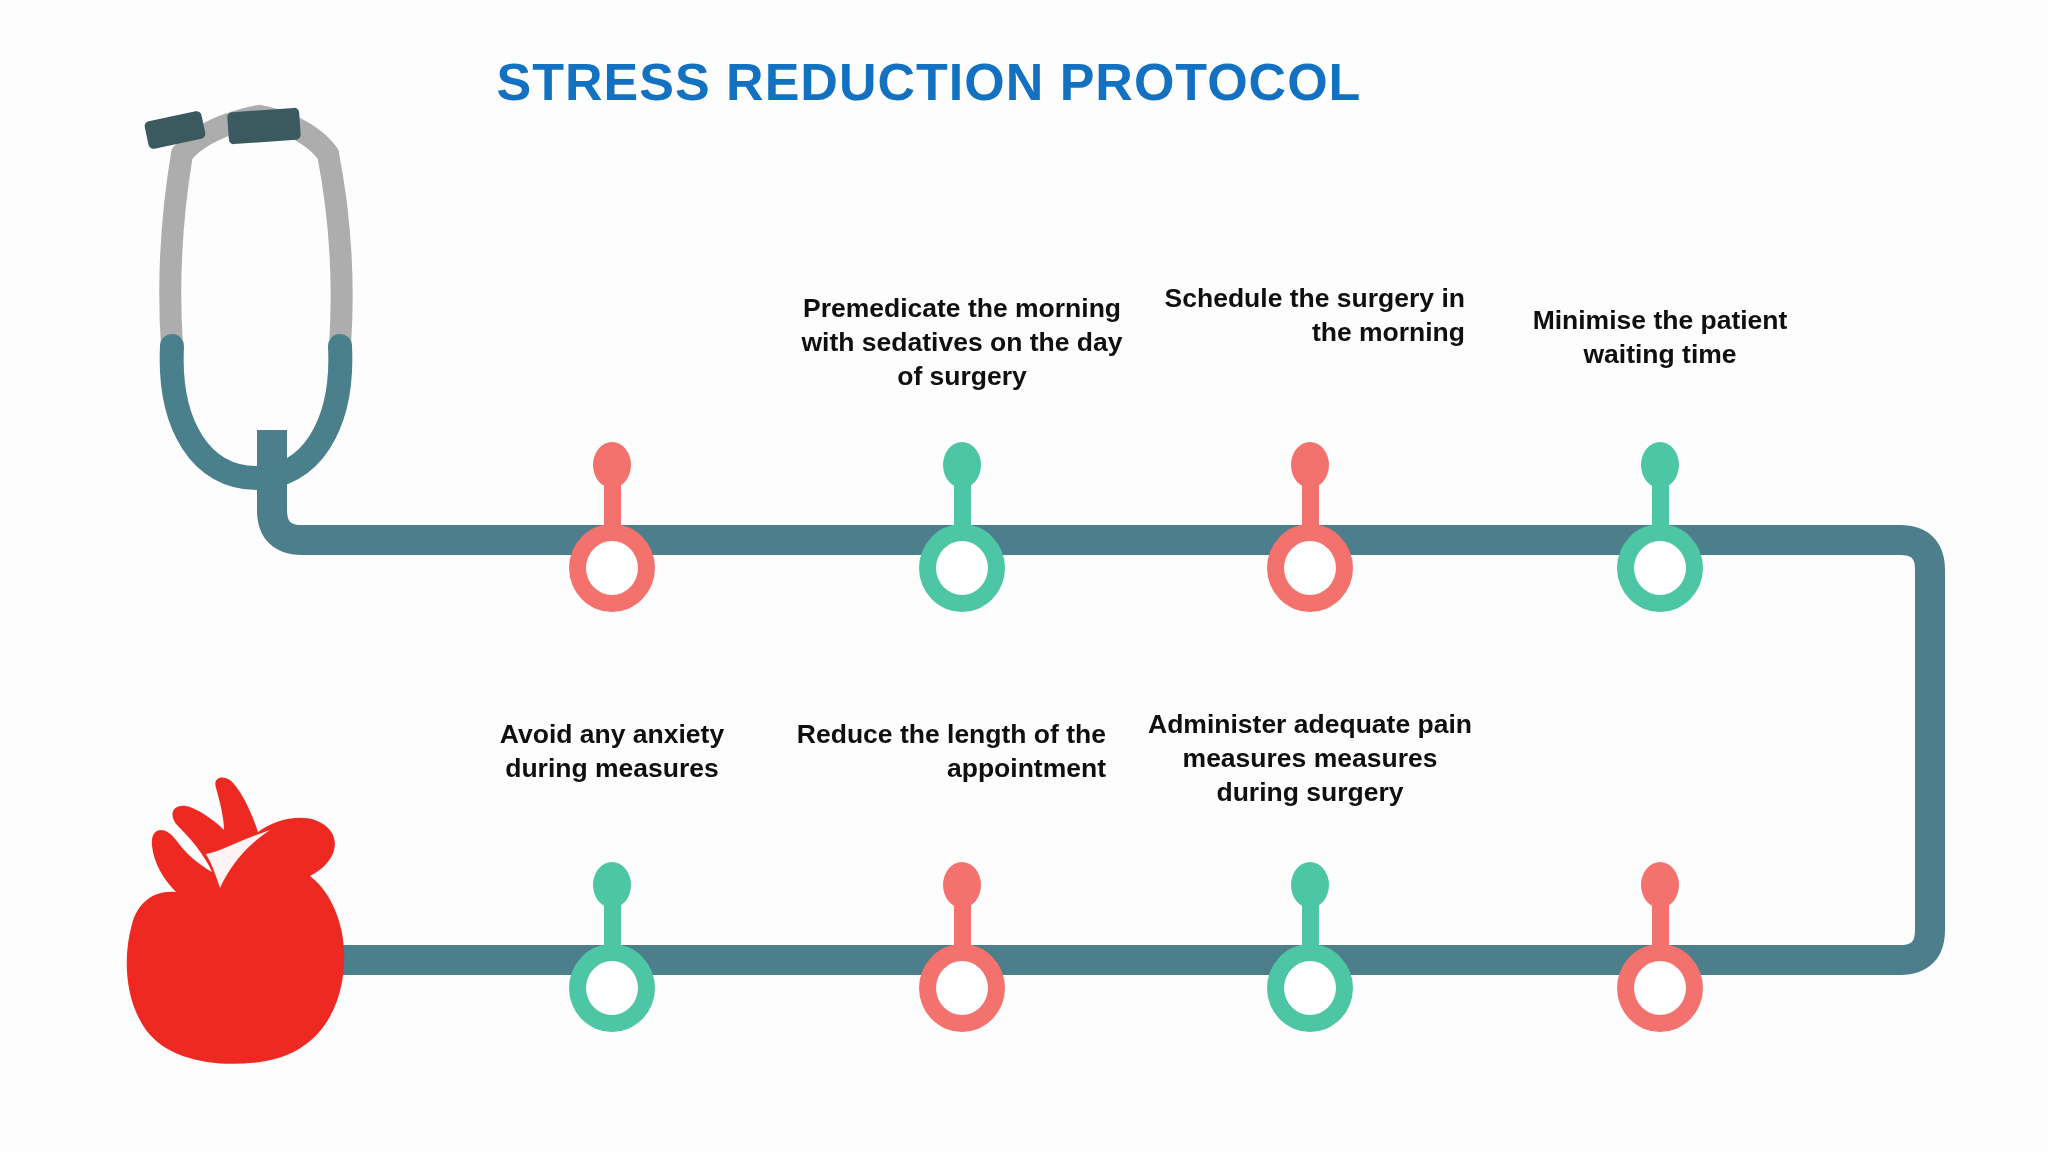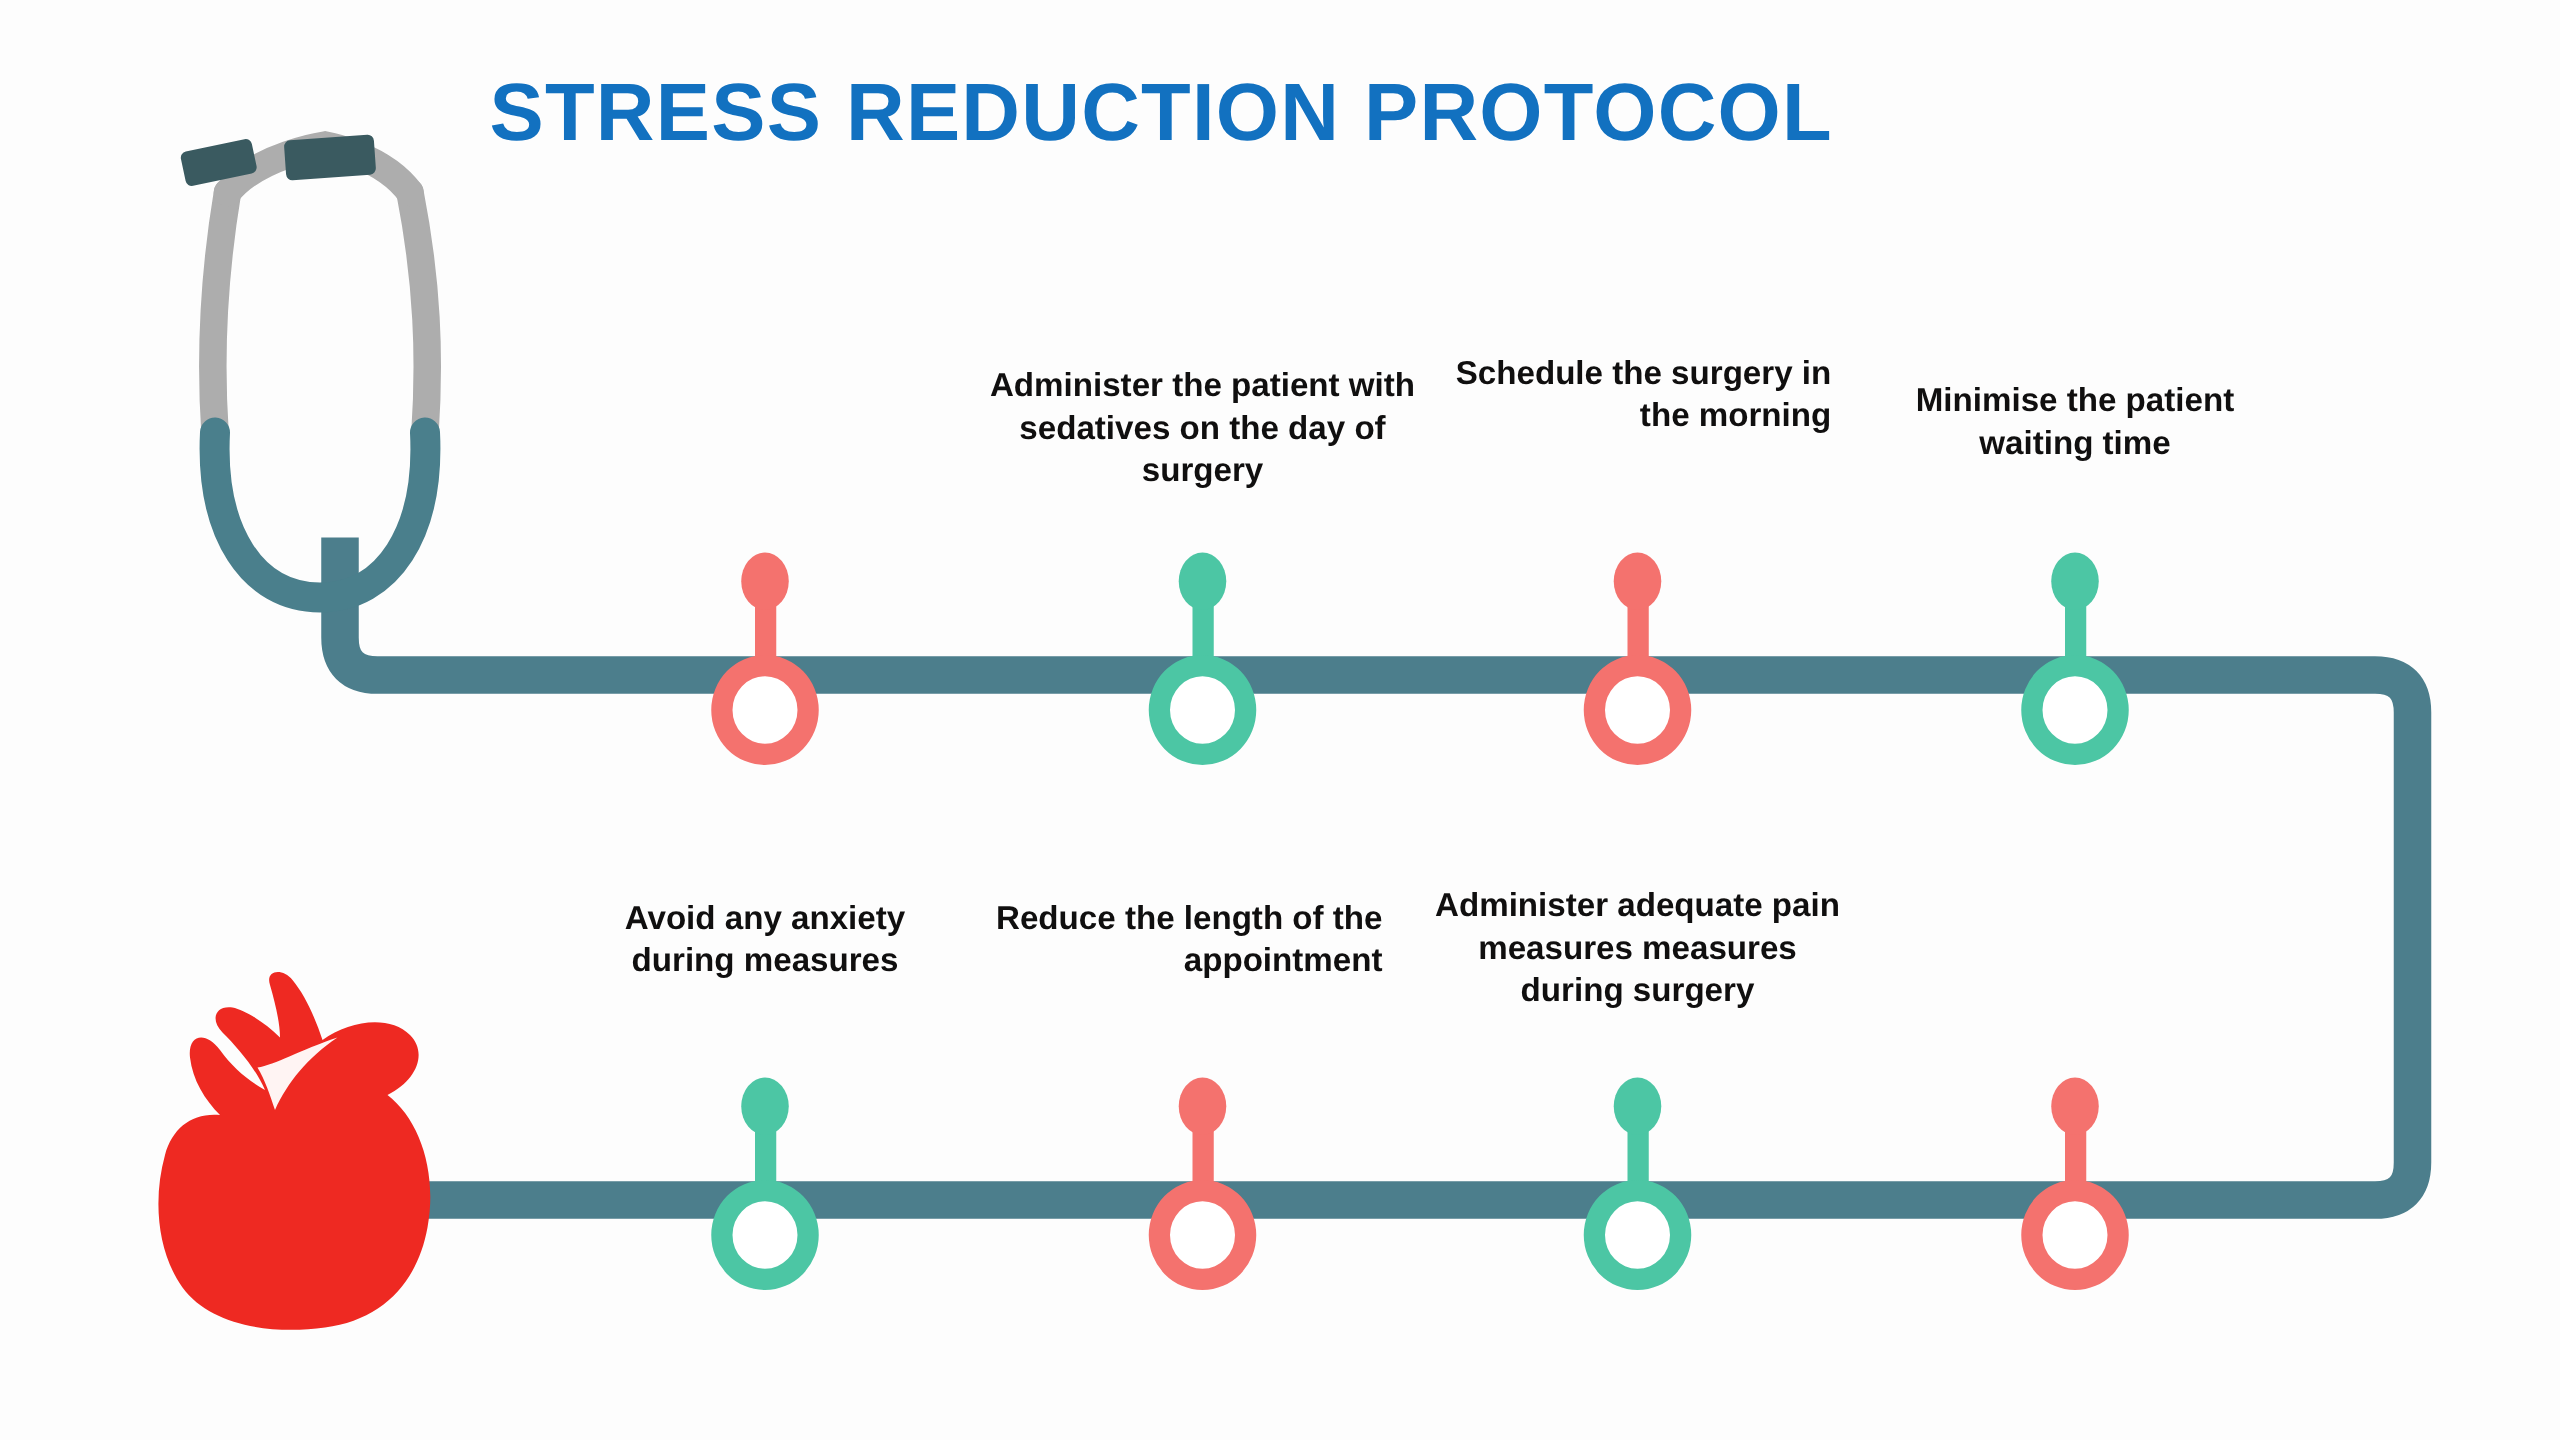--- a/index.html
+++ b/index.html
@@ -18,21 +18,21 @@
     background:#fdfdfd;
   }
 
   
   #title {
     position:absolute;
     left:0; top:52px;
     width:1768px;
     text-align:center;
     padding-left:90px;
-    font-size:65px;
+    font-size:52px;
     font-weight:bold;
     letter-spacing:1px;
     color:#1271c0;
     white-space:nowrap;
     font-family:"Liberation Sans", sans-serif;
   }
 
   
   #rails {
     position:absolute;
@@ -124,21 +124,21 @@
 <div class="node" style="left: 612px; top: 442px;">
       <div class="stem" style="background: rgb(244, 114, 110);"></div>
       <div class="head" style="background: rgb(244, 114, 110);"></div>
       <div class="ring" style="border: 17px solid rgb(244, 114, 110);"></div>
     </div>
     <div class="node" style="left: 962px; top: 442px;">
       <div class="stem" style="background: rgb(76, 198, 164);"></div>
       <div class="head" style="background: rgb(76, 198, 164);"></div>
       <div class="ring" style="border: 17px solid rgb(76, 198, 164);"></div>
     </div>
-    <div class="caption" style="width: 345px; left: 789.5px; top: 292px;">Administer the patient with sedatives on the day of surgery</div>
+    <div class="caption" style="width: 345px; left: 789.5px; top: 292px;">Premedicate the morning with sedatives on the day of surgery</div>
     <div class="node" style="left: 1310px; top: 442px;">
       <div class="stem" style="background: rgb(244, 114, 110);"></div>
       <div class="head" style="background: rgb(244, 114, 110);"></div>
       <div class="ring" style="border: 17px solid rgb(244, 114, 110);"></div>
     </div>
     <div class="caption" style="width: 310px; left: 1155px; top: 282px; text-align: right;">Schedule the surgery in the morning</div>
     <div class="node" style="left: 1660px; top: 442px;">
       <div class="stem" style="background: rgb(76, 198, 164);"></div>
       <div class="head" style="background: rgb(76, 198, 164);"></div>
       <div class="ring" style="border: 17px solid rgb(76, 198, 164);"></div>

